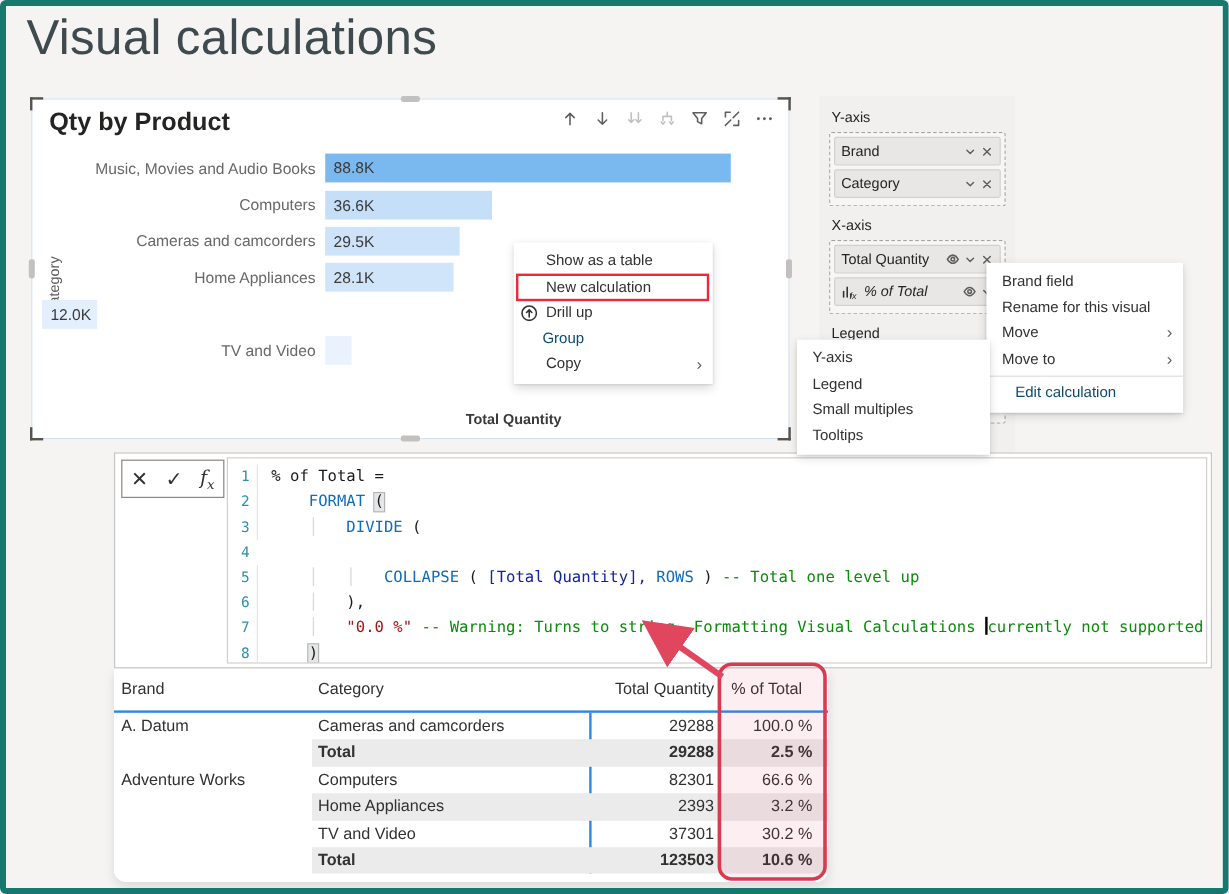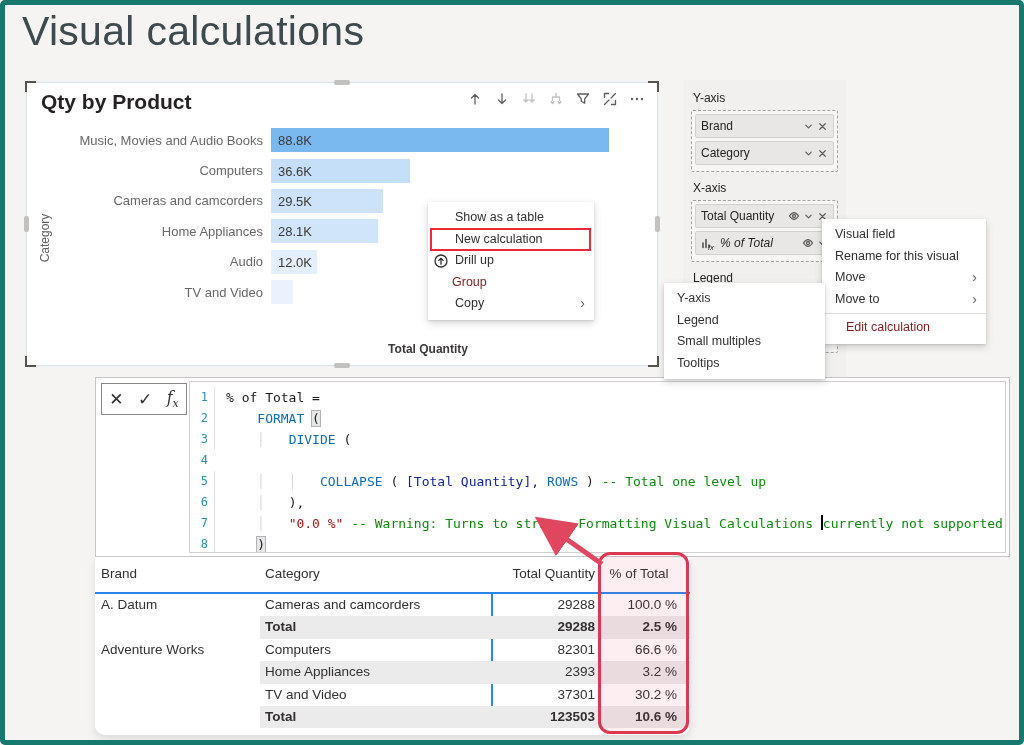--- a/index.html
+++ b/index.html
@@ -51,21 +51,21 @@
   .ph{color:#605e5c;padding:5px 4px 36px;}
 
   
   .menu{position:absolute;background:#fff;padding:5px 0;font-size:12.5px;color:#323130;
         box-shadow:0 3px 8px rgba(0,0,0,.16),0 1px 2px rgba(0,0,0,.12);}
   .menu1{left:428px;top:202px;width:166px;z-index:30;}
   .menu2{left:664px;top:283px;width:161px;z-index:40;}
   .menu3{left:822px;top:219px;width:164px;z-index:35;}
   .mi{height:21.5px;line-height:21.5px;padding-left:27px;position:relative;white-space:nowrap;}
   .menu2 .mi,.menu3 .mi{padding-left:13px;}
-  .mi.dis{color:#7f1d1d;padding-left:24px;}
+  .mi.dis{color:#0c4a6e;padding-left:24px;}
   .mi .sub{position:absolute;right:9px;top:0;color:#605e5c;font-size:14px;}
   .mi.boxed::after{content:"";position:absolute;left:2px;right:3px;top:-1px;bottom:-1px;
         border:2px solid #ed2939;}
   .mi .drill{position:absolute;left:6px;top:4px;width:14px;height:14px;color:#323130;}
   .mdiv{height:1px;background:#e1dfdd;margin:3px 0;}
 
   
   .editor{position:absolute;left:95px;top:377px;width:915px;height:180px;background:#fff;
           border:1px solid #c8c6c4;box-sizing:border-box;z-index:10;}
   .fx-toolbar{position:absolute;left:5px;top:5px;width:84px;height:30px;border:1px solid #8a8886;
@@ -191,21 +191,20 @@
           </div>
         </div>
         <div class="crow">
           <div class="clabel">Home Appliances</div>
           <div class="cbarwrap">
             <div class="cbar" style="width: 107px; background: rgb(208, 229, 250);"></div>
             <span class="cval">28.1K</span>
           </div>
         </div>
         <div class="crow">
-          <div class="clabel">Audio</div>
           <div class="cbarwrap">
             <div class="cbar" style="width: 46px; background: rgb(227, 239, 252);"></div>
             <span class="cval">12.0K</span>
           </div>
         </div>
         <div class="crow">
           <div class="clabel">TV and Video</div>
           <div class="cbarwrap">
             <div class="cbar" style="width: 22px; background: rgb(234, 243, 253);"></div>
             <span class="cval"></span>
@@ -303,21 +302,21 @@
       <div class="mi dis"><span>Group</span></div>
       <div class="mi"><span>Copy</span><span class="sub">›</span></div>
     </div>
   <div class="menu menu2">
       <div class="mi"><span>Y-axis</span></div>
       <div class="mi"><span>Legend</span></div>
       <div class="mi"><span>Small multiples</span></div>
       <div class="mi"><span>Tooltips</span></div>
     </div>
   <div class="menu menu3">
-      <div class="mi"><span>Visual field</span></div>
+      <div class="mi"><span>Brand field</span></div>
       <div class="mi"><span>Rename for this visual</span></div>
       <div class="mi"><span>Move</span><span class="sub">›</span></div>
       <div class="mi"><span>Move to</span><span class="sub">›</span></div>
       <div class="mdiv"></div>
       <div class="mi dis"><span>Edit calculation</span></div>
     </div>
 
   <div class="editor">
     <div class="fx-toolbar">
         <span class="fxbtn">✕</span>

